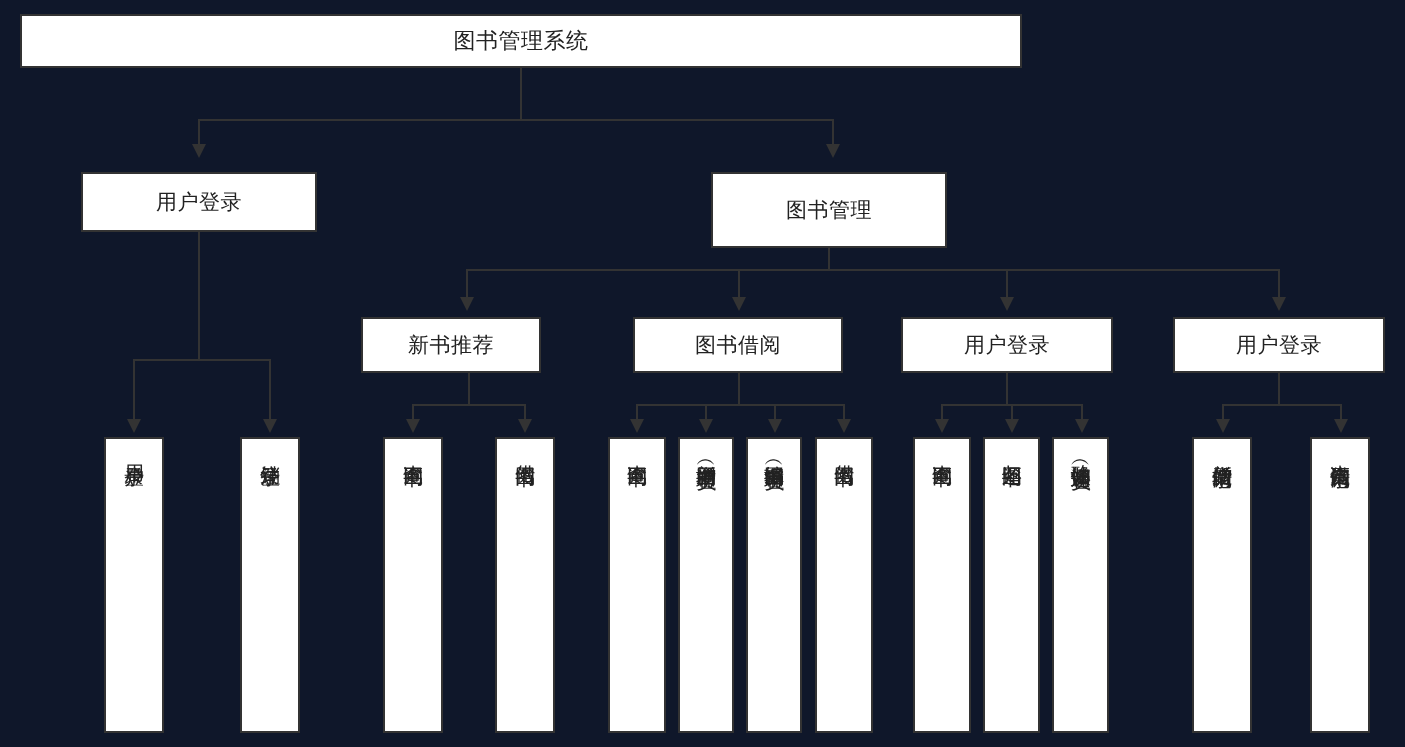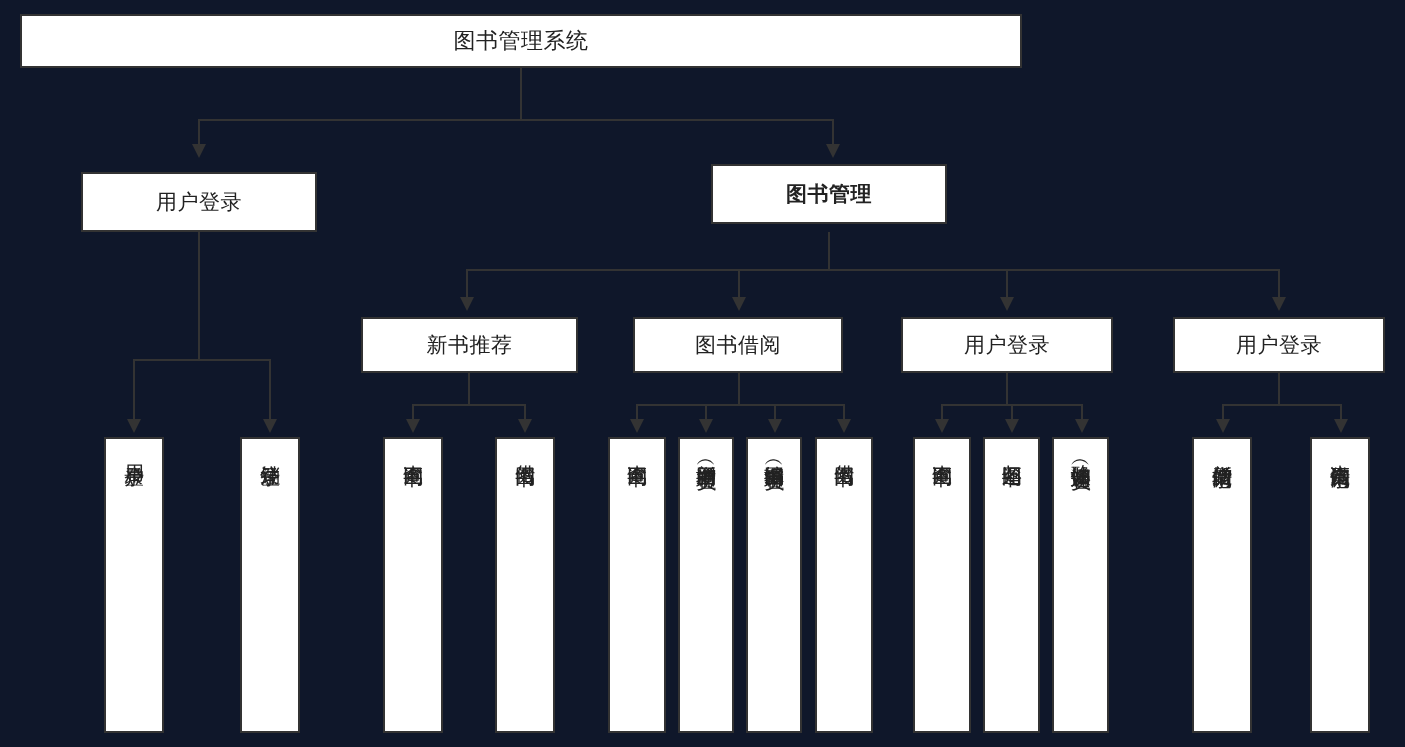--- a/index.html
+++ b/index.html
@@ -96,21 +96,21 @@
   <div class="conn hline" style="left:198px; top:119px; width:636px;"></div>
   <div class="conn vline" style="left:198px; top:119px; height:25px;"></div>
   <div class="arrow" style="left:192px; top:144px;"></div>
   <div class="conn vline" style="left:832px; top:119px; height:25px;"></div>
   <div class="arrow" style="left:826px; top:144px;"></div>
 
   <div class="node lvl2" style="left:81px; top:172px; width:236px; height:60px;">
     <span class="label">用户登录</span>
   </div>
 
-  <div class="node lvl2" style="left:711px; top:164px; width:236px; height:60px;font-weight:bold;">
+  <div class="node lvl2" style="left:711px; top:172px; width:236px; height:76px;">
     <span class="label">图书管理</span>
   </div>
 
   <div class="conn vline" style="left:198px; top:232px; height:128px;"></div>
   <div class="conn hline" style="left:133px; top:359px; width:136px;"></div>
   <div class="conn vline" style="left:133px; top:359px; height:60px;"></div>
   <div class="arrow" style="left:127px; top:419px;"></div>
   <div class="conn vline" style="left:269px; top:359px; height:60px;"></div>
   <div class="arrow" style="left:263px; top:419px;"></div>
 
@@ -118,21 +118,21 @@
   <div class="conn hline" style="left:466px; top:269px; width:812px;"></div>
   <div class="conn vline" style="left:466px; top:269px; height:28px;"></div>
   <div class="arrow" style="left:460px; top:297px;"></div>
   <div class="conn vline" style="left:738px; top:269px; height:28px;"></div>
   <div class="arrow" style="left:732px; top:297px;"></div>
   <div class="conn vline" style="left:1006px; top:269px; height:28px;"></div>
   <div class="arrow" style="left:1000px; top:297px;"></div>
   <div class="conn vline" style="left:1278px; top:269px; height:28px;"></div>
   <div class="arrow" style="left:1272px; top:297px;"></div>
 
-  <div class="node lvl3" style="left:361px; top:317px; width:217px; height:56px;">
+  <div class="node lvl3" style="left:361px; top:317px; width:180px; height:56px;">
     <span class="label">新书推荐</span>
   </div>
   <div class="node lvl3" style="left:633px; top:317px; width:210px; height:56px;text-align:center;">
     <span class="label">图书借阅</span>
   </div>
   <div class="node lvl3" style="left:901px; top:317px; width:212px; height:56px;">
     <span class="label">用户登录</span>
   </div>
   <div class="node lvl3" style="left:1173px; top:317px; width:212px; height:56px;">
     <span class="label">用户登录</span>

